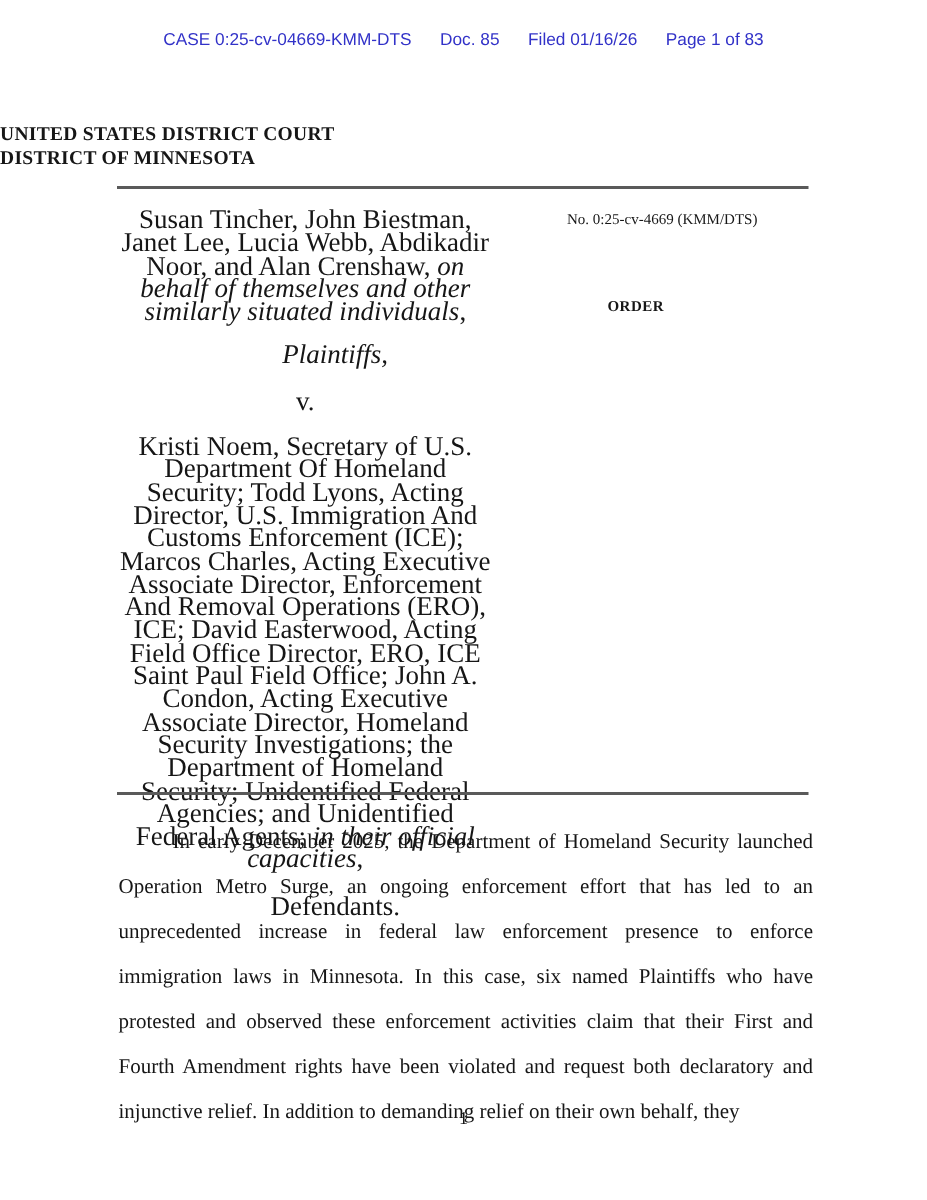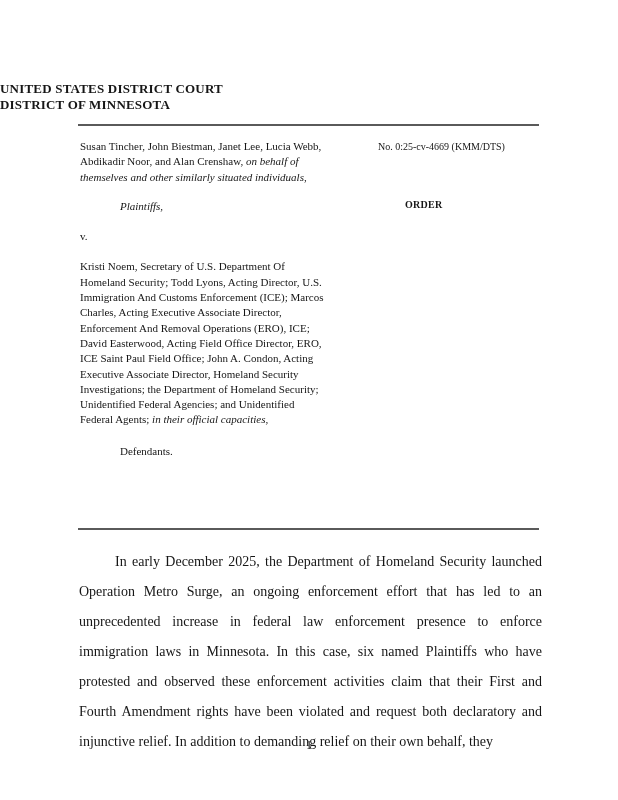--- a/index.html
+++ b/index.html
@@ -43,22 +43,23 @@
     border-top: 2px solid #5a5a5a;
   }
   .rule-top { top: 124px; }
   .rule-bottom { top: 528px; }
   
   .caption-left {
     position: absolute;
     top: 139px;
     left: 80px;
     width: 247px;
-    font-size: 11px;
+    font-size: 18px;
     line-height: 15.3px;
+    text-align: center;
   }
   .caption-left .party-label { margin-left: 40px; }
   .plaintiffs-label { margin-top: 14px; font-style: italic; }
   .versus { margin-top: 15px; }
   .defendants-block { margin-top: 15px; }
   .defendants-label { margin-top: 16px; }
   .em { font-style: italic; }
   
   .caption-right {
     position: absolute;
@@ -91,20 +92,26 @@
     top: 738px; left: 0; right: 0;
     text-align: center;
     font-size: 12px;
   }
 </style>
 </head>
 <body>
 
 <div class="page">
 
+  <div class="doc-header" style="color: rgb(50, 50, 200);">
+    <span>CASE 0:25-cv-04669-KMM-DTS</span>
+    <span>Doc. 85</span>
+    <span>Filed 01/16/26</span>
+    <span>Page 1 of 83</span>
+  </div>
 
   <div class="court-title">
     <div>UNITED STATES DISTRICT COURT</div>
     <div>DISTRICT OF MINNESOTA</div>
   </div>
 
   <div class="rule rule-top"></div>
 
   <div class="caption-left">
     <div class="plaintiffs-block">

